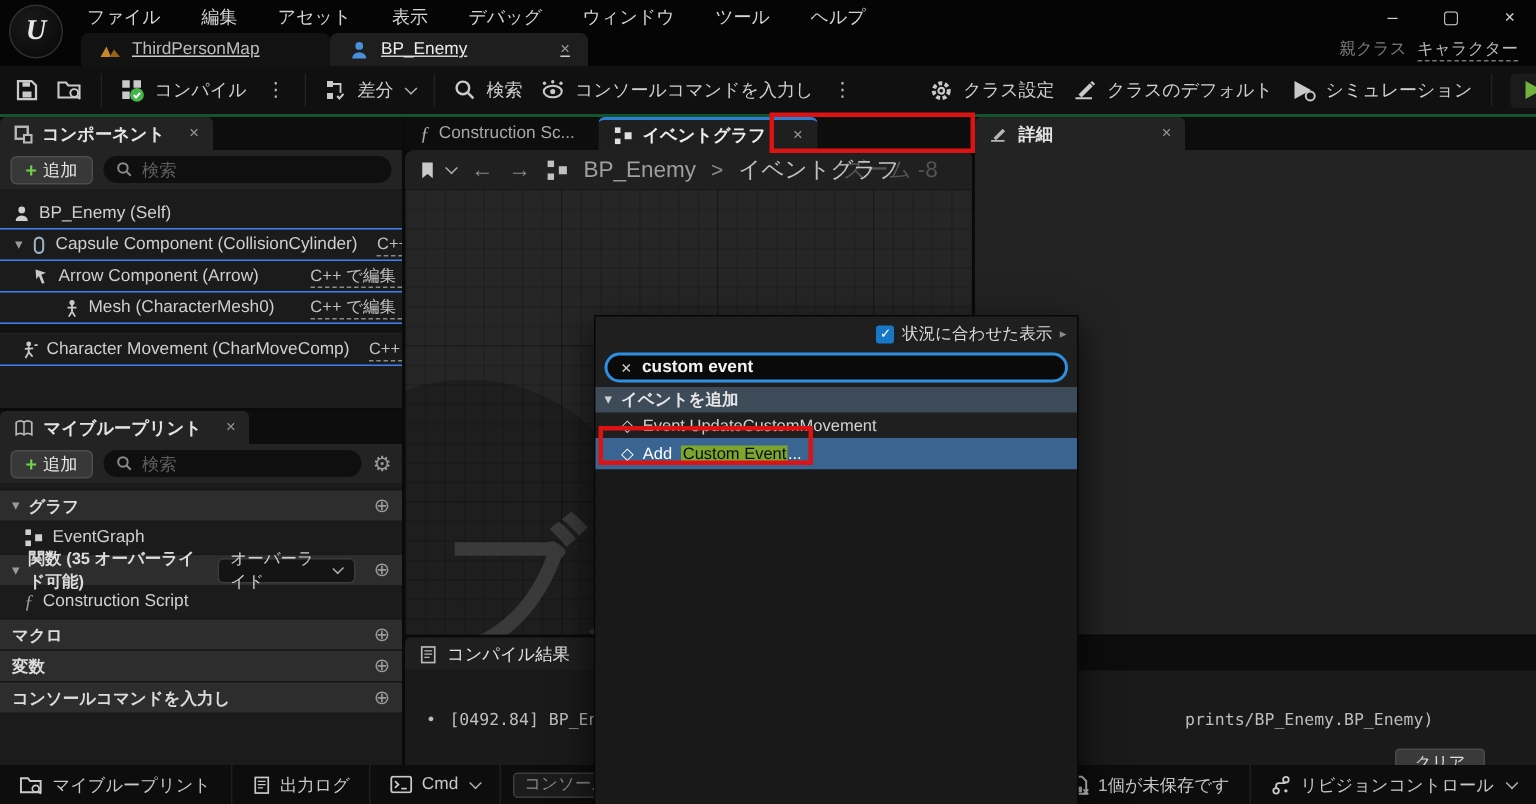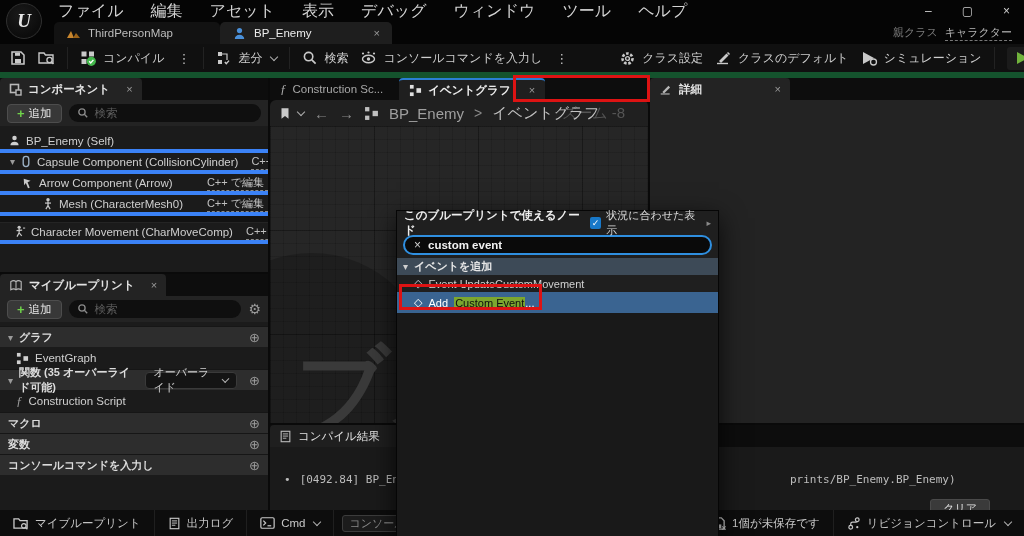--- a/index.html
+++ b/index.html
@@ -9,38 +9,38 @@
          color:#cfcfcf; font-size:12px; }
   svg { display:block; }
 
   
   .titlebar { position:absolute; left:0; top:0; width:1024px; height:22px; background:#050505;
               display:flex; align-items:center; }
   .ue-logo { position:absolute; left:6px; top:3px; width:36px; height:36px; border-radius:50%;
              background:radial-gradient(circle at 40% 35%, #1b1b1b 0%, #0c0c0c 70%);
              border:1px solid #303030; z-index:30; display:flex; align-items:center; justify-content:center;
              color:#e8e8e8; font-family:"Liberation Serif",serif; font-size:19px; font-style:italic; font-weight:bold;}
-  .menus { display:flex; gap:27px; margin-left:58px; color:#d4d4d4; font-size:16px; }
+  .menus { display:flex; gap:27px; margin-left:58px; color:#d4d4d4; font-size:12px; }
   .menus span { cursor:default; }
   .winbtns { position:absolute; right:14px; top:0; height:22px; display:flex; gap:30px; align-items:center;
              color:#cfcfcf; font-size:12px; }
 
   
-  .assetrow { position:absolute; left:0; top:22px; width:1024px; height:22px; background:#050505; display:flex; align-items:flex-end; }
+  .assetrow { position:absolute; left:0; top:22px; width:1024px; height:22px; background:#050505; display:flex; align-items:flex-end;text-decoration:underline; }
   .atab { height:22px; display:flex; align-items:center; gap:7px; padding:0 12px; font-size:11.5px;
           border-radius:5px 5px 0 0; }
   .atab.level { margin-left:54px; width:166px; background:#121212; color:#bdbdbd; }
   .atab.bp { width:172px; background:#1e1e1e; color:#ececec; }
   .atab .x { margin-left:auto; color:#9a9a9a; font-size:11px; }
   .parentclass { position:absolute; right:12px; top:3px; font-size:11px; color:#7d7d7d; display:flex; gap:7px; }
   .parentclass .val { color:#b9b9b9; border-bottom:1px dashed #777; }
 
   
   .toolbar { position:absolute; left:0; top:44px; width:1024px; height:34px; background:#101010;
-             display:flex; align-items:center; padding:0 10px; gap:12px; border-bottom:6px solid #14532d; }
+             display:flex; align-items:center; padding:0 10px; gap:12px; border-bottom:2px solid #14532d; }
   .tbtn { display:flex; align-items:center; gap:6px; color:#cfcfcf; font-size:12px; white-space:nowrap; cursor:default; }
   .vsep { width:1px; height:22px; background:#000; border-right:1px solid #222; flex-shrink:0; }
   .kebab { color:#bdbdbd; font-size:13px; padding:0 1px; }
   .chev { display:inline-block; width:6px; height:6px; border-right:1.6px solid #b0b0b0; border-bottom:1.6px solid #b0b0b0;
           transform:rotate(45deg); margin-left:3px; margin-top:-3px; }
   .playgroup { display:flex; align-items:center; gap:9px; background:#1b1b1b; border-radius:3px; padding:3px 8px; }
   .gap26 { width:26px; flex-shrink:0; }
 
   
   .ptabrow { height:22px; background:#0d0d0d; display:flex; align-items:flex-end; }
@@ -52,21 +52,21 @@
   .components { position:absolute; left:0; top:78px; width:268px; height:194px; background:#1b1b1b;text-align:center; }
   .myblueprint { position:absolute; left:0; top:274px; width:268px; height:236px; background:#1b1b1b; }
   .paneltools { height:26px; background:#232323; display:flex; align-items:center; gap:7px; padding:0 7px; }
   .addbtn { display:flex; align-items:center; gap:4px; background:#383838; border:1px solid #4d4d4d; border-radius:4px;
             height:19px; padding:0 9px; color:#e8e8e8; font-size:11.5px; }
   .addbtn .plus { color:#6fd24a; font-weight:bold; font-size:13px; }
   .searchpill { flex:1; height:18px; background:#0f0f0f; border-radius:10px; display:flex; align-items:center;
                 gap:6px; padding:0 8px; color:#5e5e5e; font-size:11.5px; }
   .gearbtn { color:#9a9a9a; font-size:14px; }
   .trow { height:21px; display:flex; align-items:center; gap:5px; font-size:11.5px; color:#cfcfcf;
-          border-bottom:4px solid #3b82f6; overflow:hidden; white-space:nowrap; }
+          border-bottom:1px solid #3b82f6; overflow:hidden; white-space:nowrap; }
   .trow .lbl { flex-shrink:0; }
   .trow .cpp { margin-left:auto; padding-right:4px; color:#c0c0c0; font-size:11px;
                border-bottom:1px dashed #8a8a8a; flex-shrink:0; }
   .trow .cpp.clip { margin-left:8px; }
   .tarrow { color:#9a9a9a; font-size:10px; }
   .treegap { height:7px; background:#121212; border-bottom:1px solid #242424; }
 
   .mbsection { height:21px; background:#2d2d2d; display:flex; align-items:center; gap:6px; padding:0 8px;
                font-size:11px; font-weight:bold; color:#dcdcdc; border-top:1px solid #161616; }
   .mbsection .oplus { margin-left:auto; font-weight:normal; color:#9a9a9a; font-size:13px; }
@@ -557,21 +557,20 @@
             <circle cx="11" cy="12" r="1.2" fill="#c9c9c9"></circle>
           </svg>
         <span>リビジョンコントロール</span>
         <span class="chev"></span>
       </span>
     </span>
   </div>
 
   <div class="popup">
     <div class="pop-head">
-      <span class="pop-title">このブループリントで使えるノード</span>
       <span class="pop-ctx">
         <span class="cbx">✓</span>
         <span class="lbl">状況に合わせた表示</span>
         <span class="arr">▸</span>
       </span>
     </div>
     <div class="pop-search">
       <span class="x">×</span>
       <span class="val">custom event</span>
     </div>

